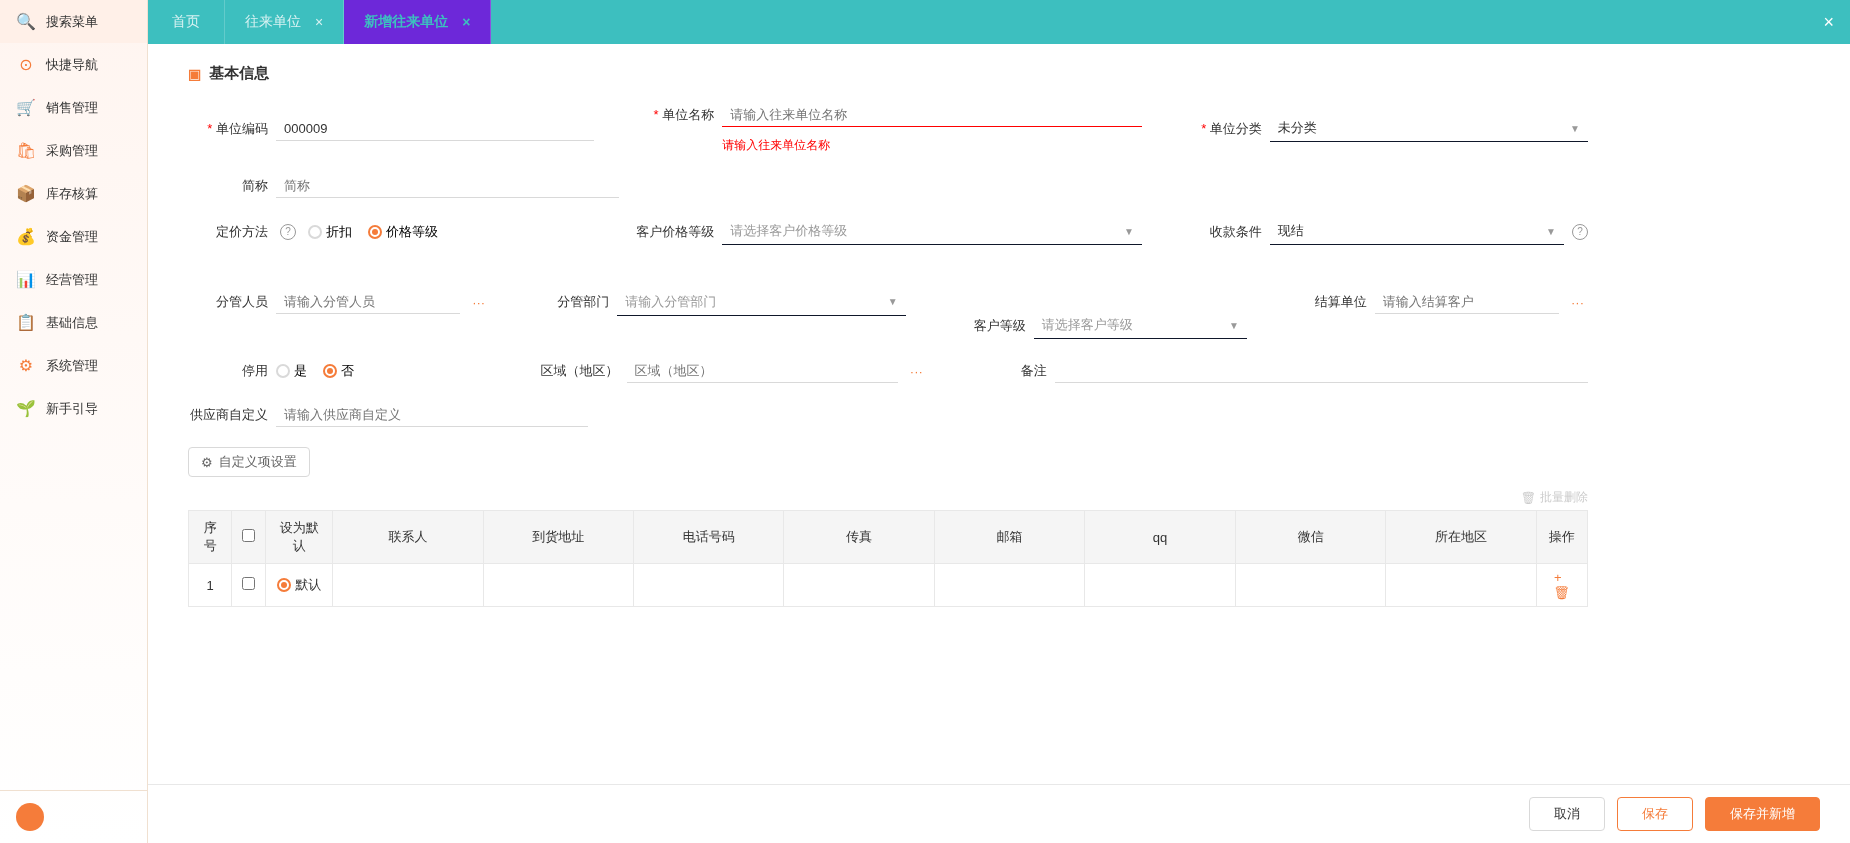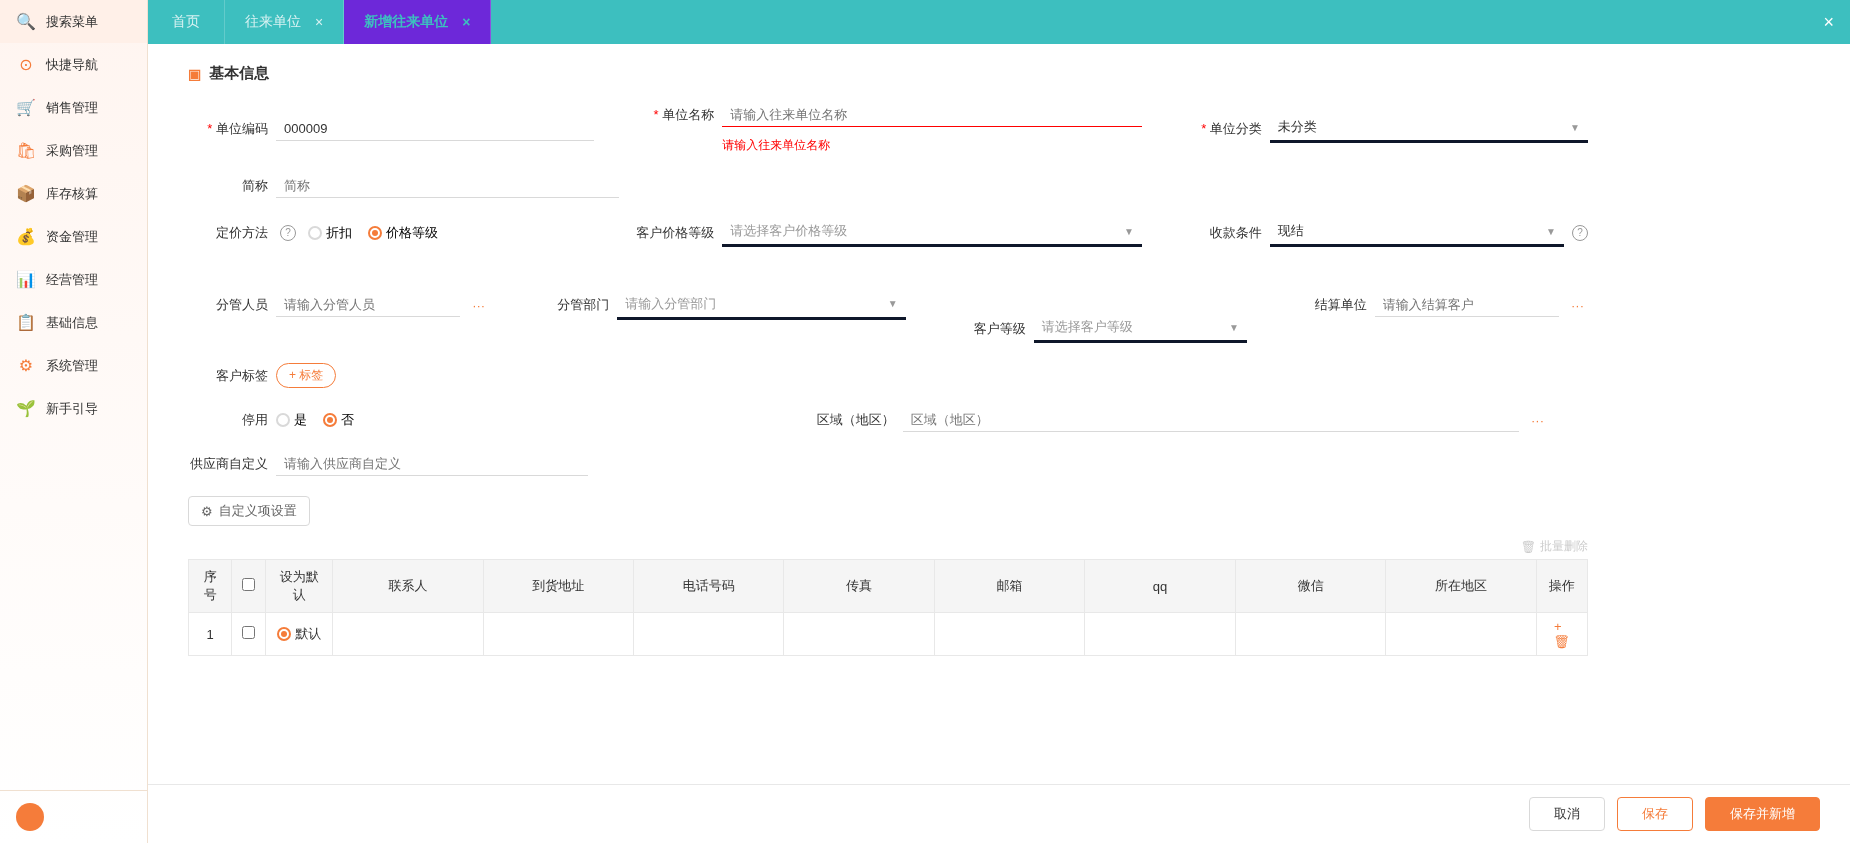--- a/index.html
+++ b/index.html
@@ -155,21 +155,21 @@
       color: white;
       border-color: #f57c3a;
     }
     .unit-btn:first-child { border-radius: 4px 0 0 4px; }
     .unit-btn:last-child { border-radius: 0 4px 4px 0; }
 
     
     .form-select {
       display: flex;
       align-items: center;
-      border-bottom: 3px solid #0f172a;
+      border-bottom: 1px solid #0f172a;
       padding: 4px 8px;
       cursor: pointer;
       gap: 4px;
       flex: 1;
       color: #333;
     }
     .form-select .select-text { flex: 1; color: #999; font-size: 13px; }
     .form-select .arrow { color: #999; font-size: 10px; }
 
     
@@ -467,27 +467,20 @@
           </div>
         </div>
         <div style="width:40px;"></div>
         <div class="form-group" style="flex:1.2;">
           <span class="form-label">结算单位</span>
           <input class="form-input" type="text" placeholder="请输入结算客户" style="">
           <span class="more-icon">···</span>
         </div>
       </div>
 
-      <div class="form-row">
-        <span class="form-label" style="min-width:80px; text-align:right;">客户标签</span>
-        <div style="width:8px;"></div>
-        <button class="tag-btn">
-          <span>+ 标签</span>
-        </button>
-      </div>
 
       <div class="form-row">
         <div class="form-group" style="flex:1.2;">
           <span class="form-label">停用</span>
           <div class="radio-group">
             <div class="radio-item">
               <div class="radio-circle"></div>
               <span>是</span>
             </div>
             <div class="radio-item">
@@ -498,20 +491,24 @@
             </div>
           </div>
         </div>
         <div style="width:40px;"></div>
         <div class="form-group" style="flex:1.5;">
           <span class="form-label">区域（地区）</span>
           <input class="form-input" type="text" placeholder="区域（地区）" style="">
           <span class="more-icon">···</span>
         </div>
         <div style="width:40px;"></div>
+        <div class="form-group" style="flex:2.4;">
+          <span class="form-label">备注</span>
+          <input class="form-input" type="text" style="">
+        </div>
       </div>
 
       <div class="form-row">
         <div class="form-group" style="flex:1.2;">
           <span class="form-label">供应商自定义</span>
           <input class="form-input" type="text" placeholder="请输入供应商自定义" style="">
         </div>
         <div style="flex:3;"></div>
       </div>
 

